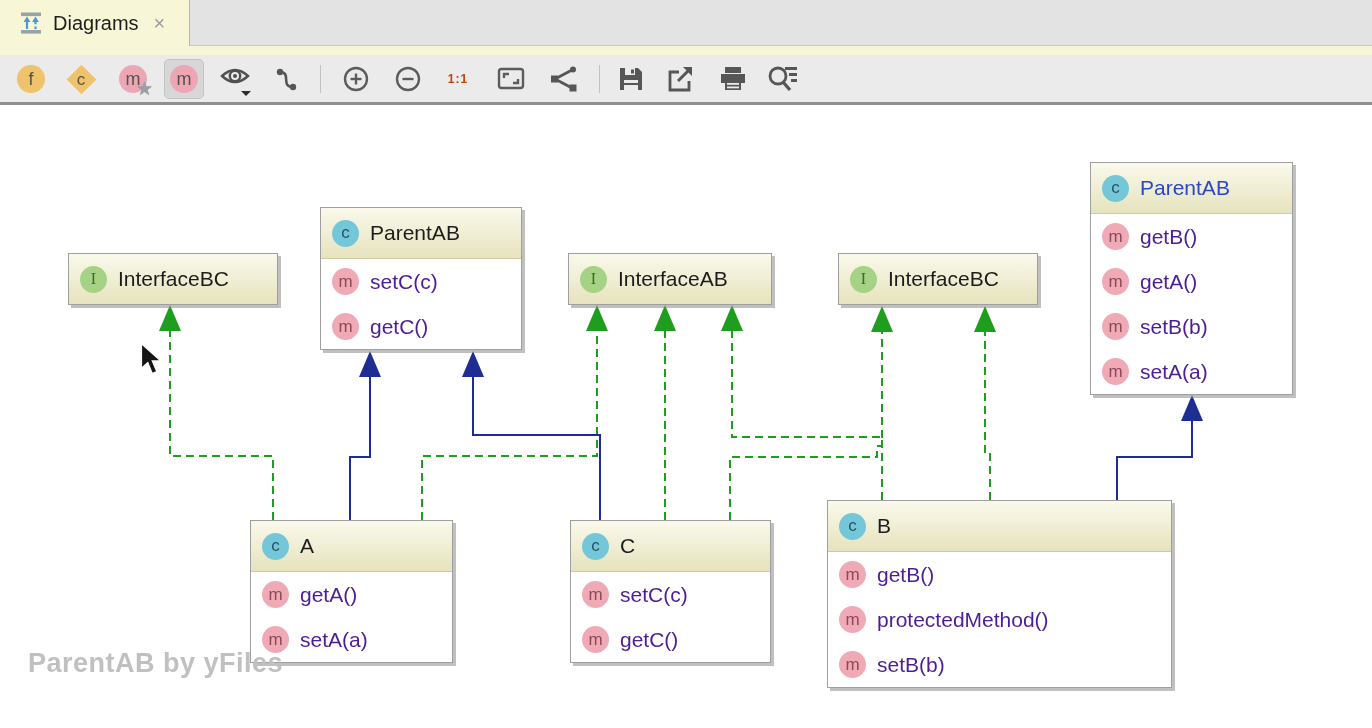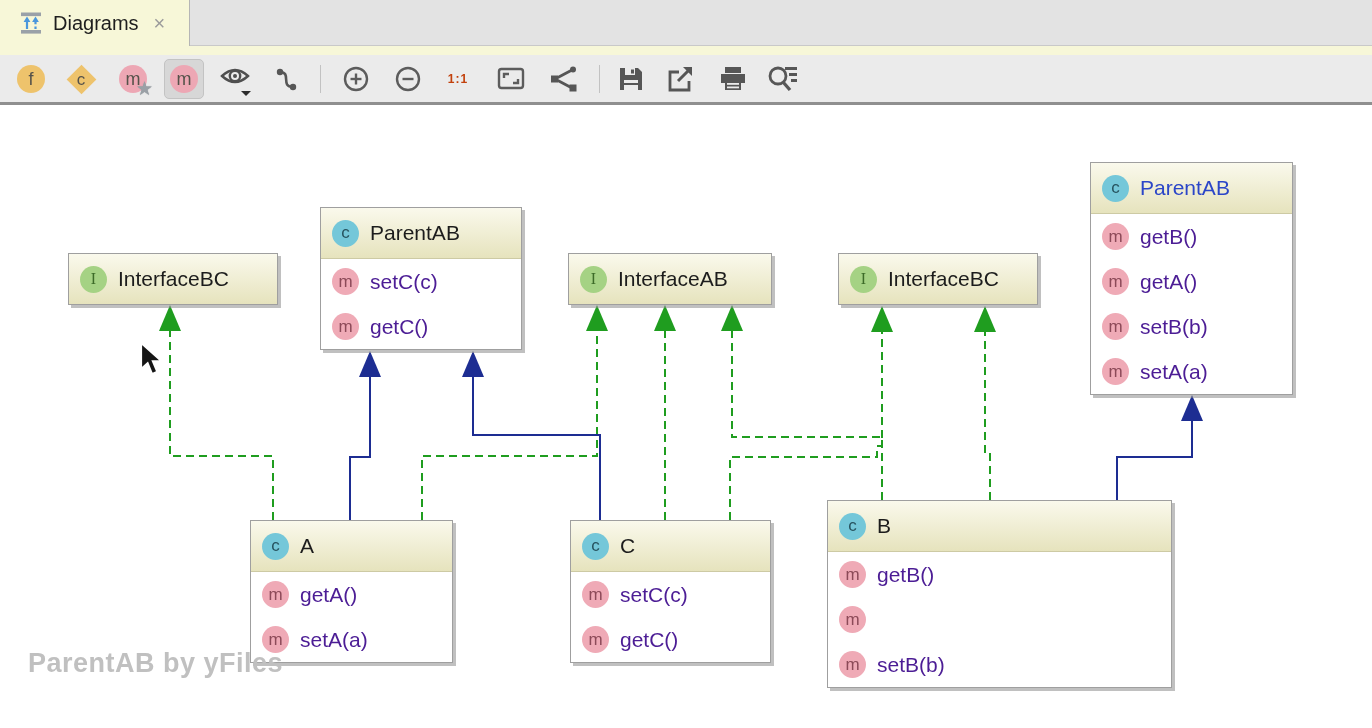--- a/index.html
+++ b/index.html
@@ -333,20 +333,21 @@
         <div class="uml-header">
           <span class="badge class">c</span>
           <span class="uml-title">B</span>
         </div>
         <div class="uml-row">
           <span class="badge method">m</span>
           <span class="uml-member">getB()</span>
         </div>
         <div class="uml-row">
           <span class="badge method">m</span>
+          <span class="uml-member">protectedMethod()</span>
         </div>
         <div class="uml-row">
           <span class="badge method">m</span>
           <span class="uml-member">setB(b)</span>
         </div>
       </div>
     </div>
 
   <div class="watermark">ParentAB by yFiles</div>
 

